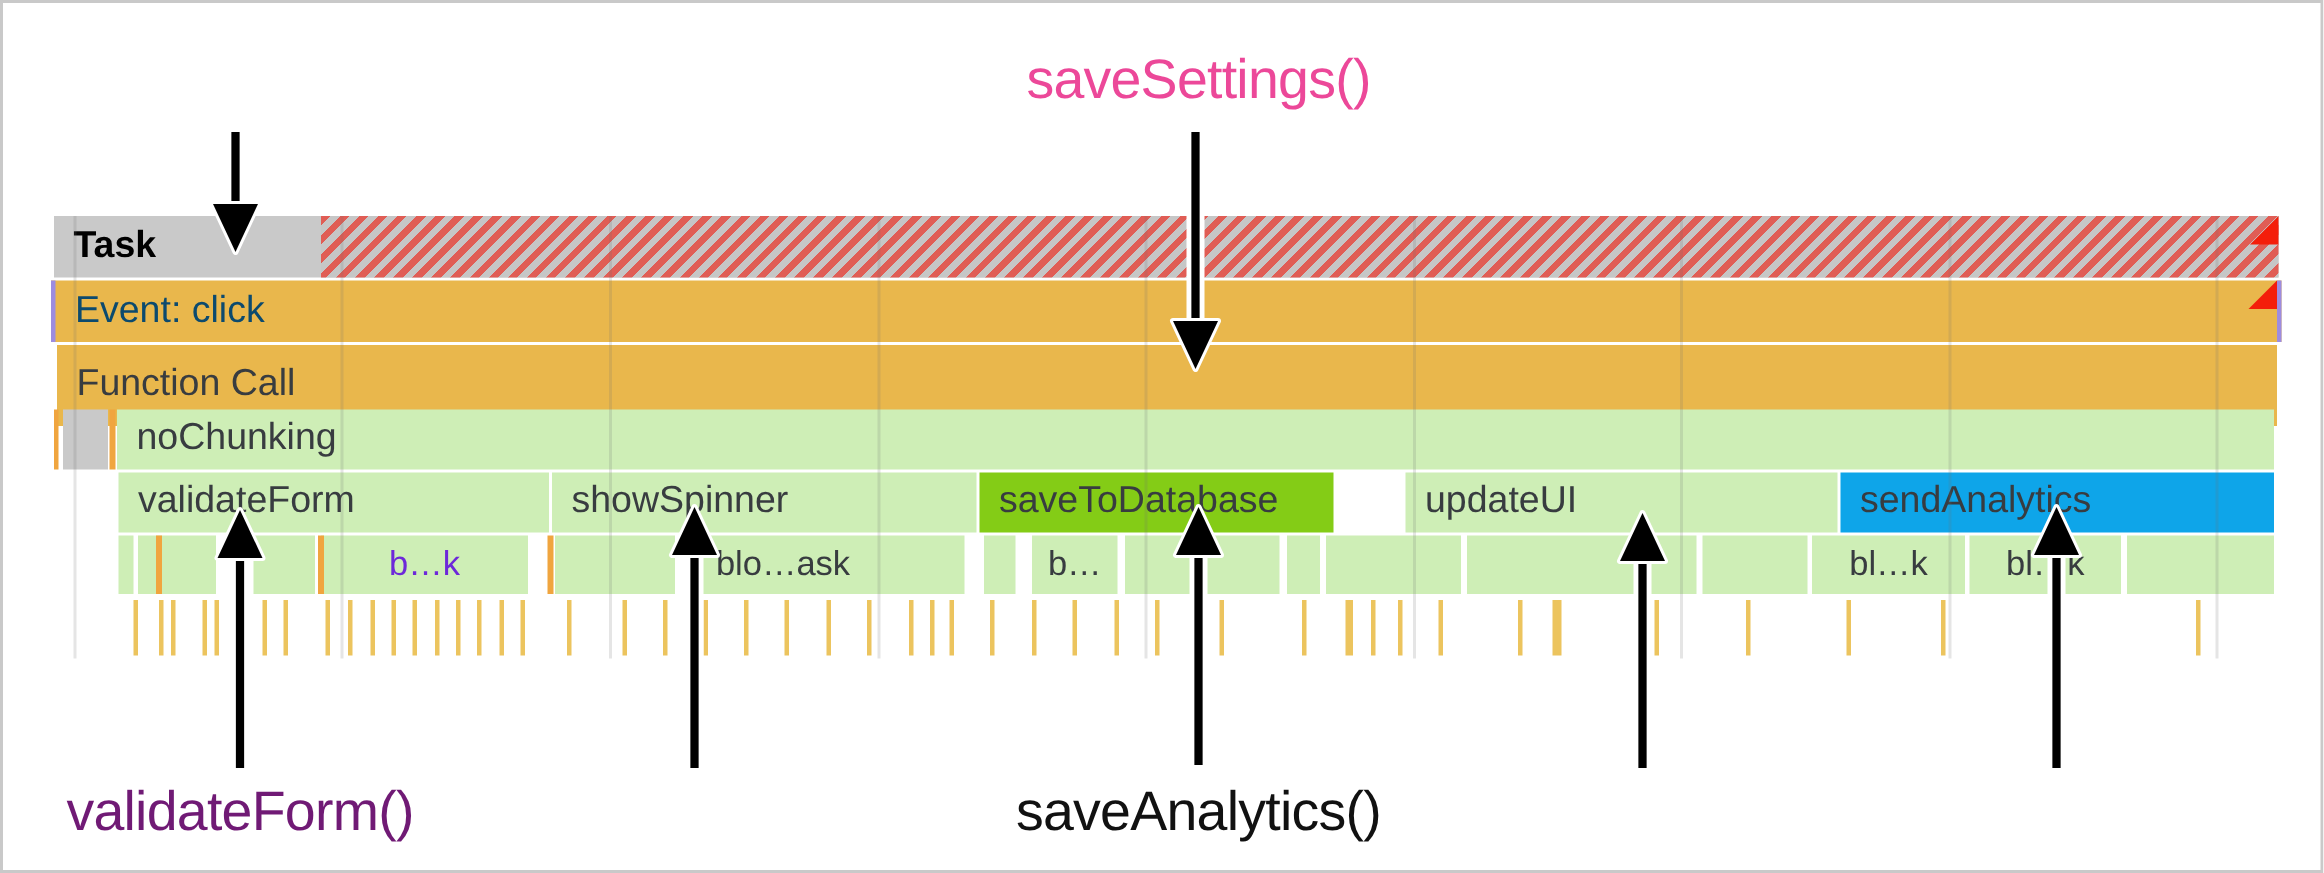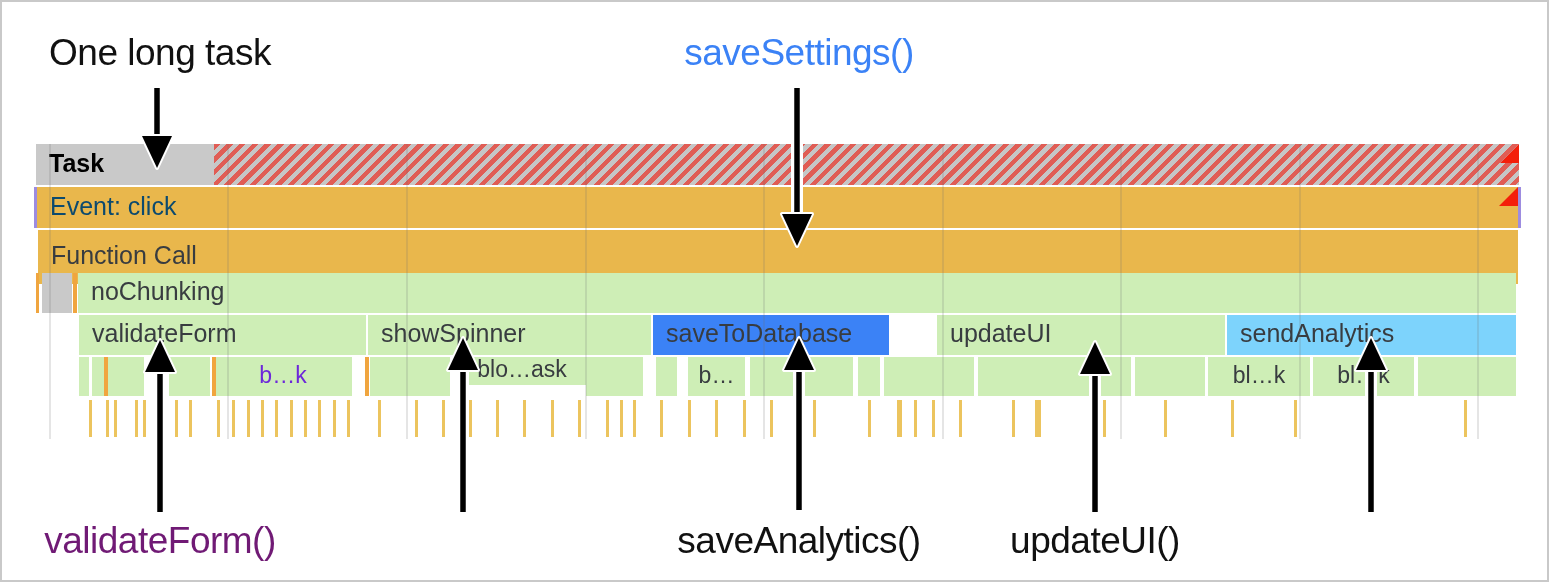--- a/index.html
+++ b/index.html
@@ -26,22 +26,21 @@
   .ann{
     position:absolute;transform:translateX(-50%);
     font-size:37px;letter-spacing:-0.5px;white-space:nowrap;
   }
   svg.arrows{position:absolute;left:0;top:0;pointer-events:none;}
 </style>
 </head>
 <body>
 
 <div class="stage" style="color: rgb(56, 60, 64);">
-  <div class="ann" style="left: 158px; top: 30px; color: rgb(17, 17, 17);">One long task</div>
-  <div class="ann" style="left: 797px; top: 30px; color: #3b82f6;">saveSettings()</div>
+  <div class="ann" style="left: 797px; top: 30px; color: #ec4899;">saveSettings()</div>
 
   <div id="flame">
       <div class="bar" style="left: 34px; top: 142px; width: 1483px; height: 41px; background: rgb(201, 201, 201);">
         <div class="bar" style="left: 178px; top: 0px; width: 1305px; height: 41px; background: repeating-linear-gradient(135deg, rgb(224, 93, 85) 0px, rgb(224, 93, 85) 4.5px, rgb(198, 198, 198) 4.5px, rgb(198, 198, 198) 9px);"></div>
         <div class="tri" style="border-color: transparent rgb(244, 30, 10) transparent transparent;"></div>
         <span class="bar-label" style="color: #000000; font-weight: bold;">Task</span>
       </div>
       <div class="bar" style="left: 32px; top: 185px; width: 1487px; height: 41px; background: rgb(233, 183, 76); border-left: 3px solid rgb(157, 140, 224); border-right: 3px solid rgb(157, 140, 224);">
         <div class="tri" style="border-color: transparent rgb(244, 30, 10) transparent transparent;"></div>
         <span class="bar-label" style="color: #0c4a6e;">Event: click</span>
@@ -54,37 +53,37 @@
       <div class="bar" style="left: 40px; top: 271px; width: 30px; height: 40px; background: rgb(201, 201, 201);"></div>
       <div class="bar" style="left: 76px; top: 271px; width: 1438px; height: 40px; background: rgb(206, 238, 182);">
         <span class="bar-label" style="color: rgb(56, 60, 64);">noChunking</span>
       </div>
       <div class="bar" style="left: 77px; top: 313px; width: 287px; height: 40px; background: rgb(206, 238, 182);">
         <span class="bar-label" style="color: rgb(56, 60, 64);">validateForm</span>
       </div>
       <div class="bar" style="left: 366px; top: 313px; width: 283px; height: 40px; background: rgb(206, 238, 182);">
         <span class="bar-label" style="color: rgb(56, 60, 64);">showSpinner</span>
       </div>
-      <div class="bar" style="left: 651px; top: 313px; width: 236px; height: 40px; background: #3b82f6;">
+      <div class="bar" style="left: 651px; top: 313px; width: 236px; height: 40px; background: #84cc16;">
         <span class="bar-label" style="color: rgb(56, 60, 64);">saveToDatabase</span>
       </div>
       <div class="bar" style="left: 935px; top: 313px; width: 288px; height: 40px; background: rgb(206, 238, 182);">
         <span class="bar-label" style="color: rgb(56, 60, 64);">updateUI</span>
       </div>
-      <div class="bar" style="left: 1225px; top: 313px; width: 289px; height: 40px; background: #7dd3fc;">
+      <div class="bar" style="left: 1225px; top: 313px; width: 289px; height: 40px; background: #0ea5e9;">
         <span class="bar-label" style="color: rgb(56, 60, 64);">sendAnalytics</span>
       </div>
       <div class="bar" style="left: 77px; top: 355px; width: 10px; height: 39px; background: rgb(206, 238, 182);"></div>
       <div class="bar" style="left: 90px; top: 355px; width: 52px; height: 39px; background: rgb(206, 238, 182);"></div>
       <div class="bar" style="left: 167px; top: 355px; width: 41px; height: 39px; background: rgb(206, 238, 182);"></div>
       <div class="bar" style="left: 212px; top: 355px; width: 138px; height: 39px; background: rgb(206, 238, 182);">
         <span class="bar-label centered" style="color: #6d28d9;">b…k</span>
       </div>
       <div class="bar" style="left: 368px; top: 355px; width: 80px; height: 39px; background: rgb(206, 238, 182);"></div>
-      <div class="bar" style="left: 456px; top: 355px; width: 128px; height: 28px; background: rgb(206, 238, 182);">
+      <div class="bar" style="left: 456px; top: 355px; width: 128px; height: 39px; background: rgb(206, 238, 182);">
         <span class="bar-label centered" style="color: rgb(56, 60, 64);">blo…ask</span>
       </div>
       <div class="bar" style="left: 584px; top: 355px; width: 57px; height: 39px; background: rgb(206, 238, 182);"></div>
       <div class="bar" style="left: 654px; top: 355px; width: 21px; height: 39px; background: rgb(206, 238, 182);"></div>
       <div class="bar" style="left: 686px; top: 355px; width: 57px; height: 39px; background: rgb(206, 238, 182);">
         <span class="bar-label centered" style="color: rgb(56, 60, 64);">b…</span>
       </div>
       <div class="bar" style="left: 748px; top: 355px; width: 103px; height: 39px; background: rgb(206, 238, 182);"></div>
       <div class="bar" style="left: 856px; top: 355px; width: 22px; height: 39px; background: rgb(206, 238, 182);"></div>
       <div class="bar" style="left: 882px; top: 355px; width: 90px; height: 39px; background: rgb(206, 238, 182);"></div>
@@ -190,14 +189,13 @@
       </g>
       <g>
         <line x1="1369" x2="1369" y1="510" y2="368" stroke="#ffffff" stroke-width="12"></line>
         <line x1="1369" x2="1369" y1="510" y2="366" stroke="#000000" stroke-width="5.5"></line>
         <polygon points="1369,336 1354,368 1384,368" fill="#000000" stroke="#ffffff" stroke-width="4" paint-order="stroke" stroke-linejoin="round"></polygon>
       </g>
     </svg>
 
   <div class="ann" style="left: 158px; top: 518px; color: #701a75;">validateForm()</div>
   <div class="ann" style="left: 797px; top: 518px; color: rgb(17, 17, 17);">saveAnalytics()</div>
-  <div class="ann" style="left: 1093px; top: 518px; color: rgb(17, 17, 17);">updateUI()</div>
 </div>
 
 </body></html>

